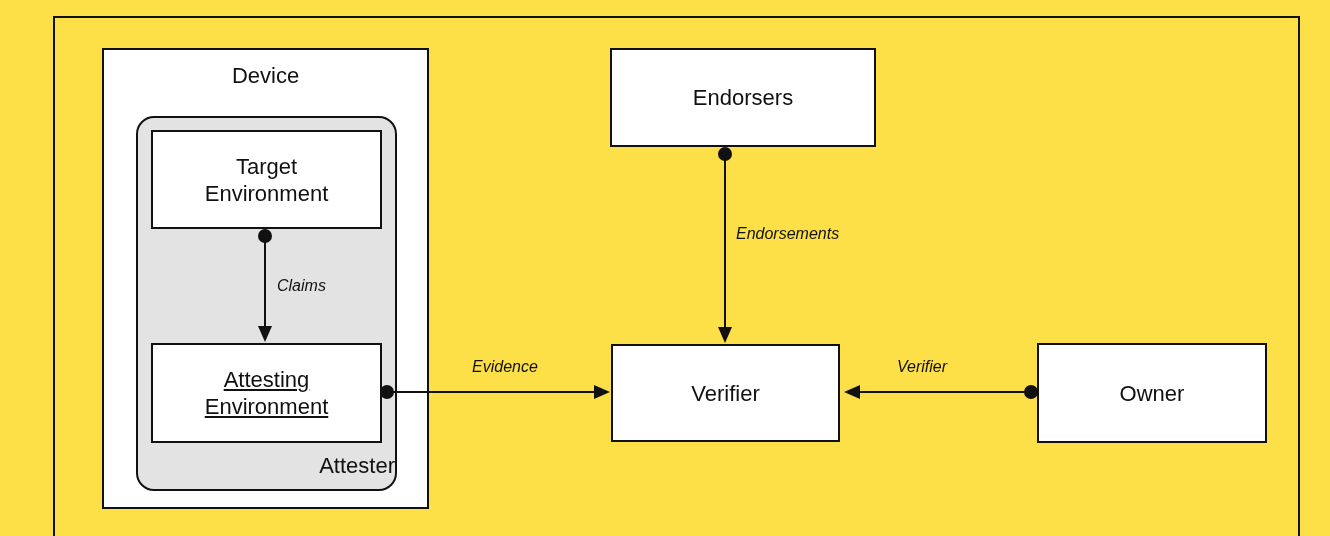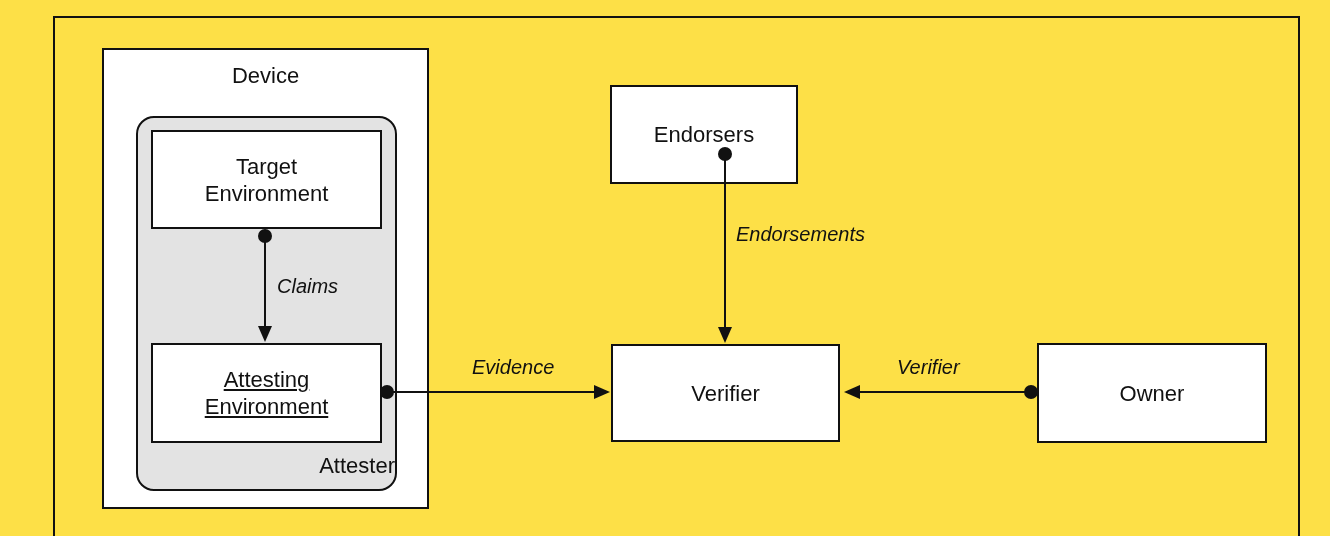--- a/index.html
+++ b/index.html
@@ -31,30 +31,30 @@
   
   .attester-box{
     position:absolute;left:32px;top:66px;width:261px;height:375px;
     border:2px solid var(--line);border-radius:18px;background:var(--attester-fill);
   }
   .attester-label{position:absolute;bottom:10px;left:0;width:100%;text-align:right;}
   
   .target-box{left:13px;top:12px;width:231px;height:99px;}
   .attesting-box{left:13px;top:225px;width:231px;height:100px;text-decoration:underline;}
   
-  .endorsers-box{left:610px;top:48px;width:188px;height:99px;margin-top:37px;}
+  .endorsers-box{left:610px;top:48px;width:266px;height:99px;}
   .verifier-box{left:611px;top:344px;width:229px;height:98px;}
   .owner-box{left:1037px;top:343px;width:230px;height:100px;}
   
   .edges-svg{position:absolute;left:0;top:0;width:1330px;height:536px;pointer-events:none;}
   .edges-svg line{stroke:var(--line);stroke-width:2;}
   .edges-svg circle, .edges-svg polygon{fill:var(--line);stroke:none;}
   
   .edge-label{
-    position:absolute;font-size:20px;line-height:20px;font-style:italic;color:var(--line);
+    position:absolute;font-size:16px;line-height:20px;font-style:italic;color:var(--line);
     white-space:nowrap;
   }
   .claims-label{left:277px;top:276px;font-style:italic;}
   .evidence-label{left:472px;top:357px;}
   .endorsements-label{left:736px;top:224px;}
   .policies-label{left:897px;top:357px;}
 </style>
 </head>
 <body>
 

